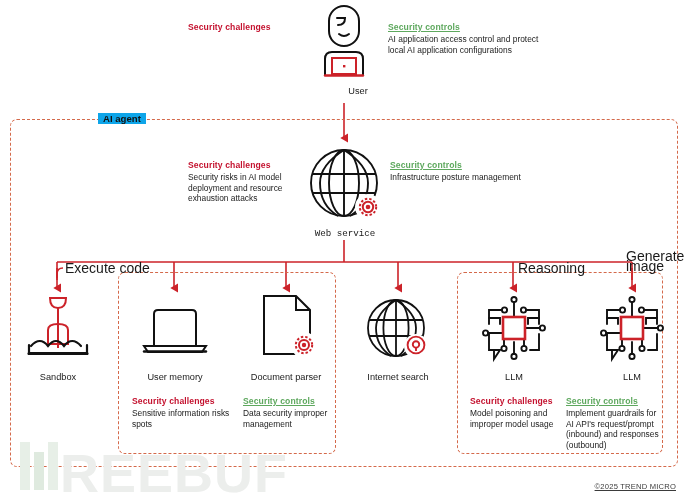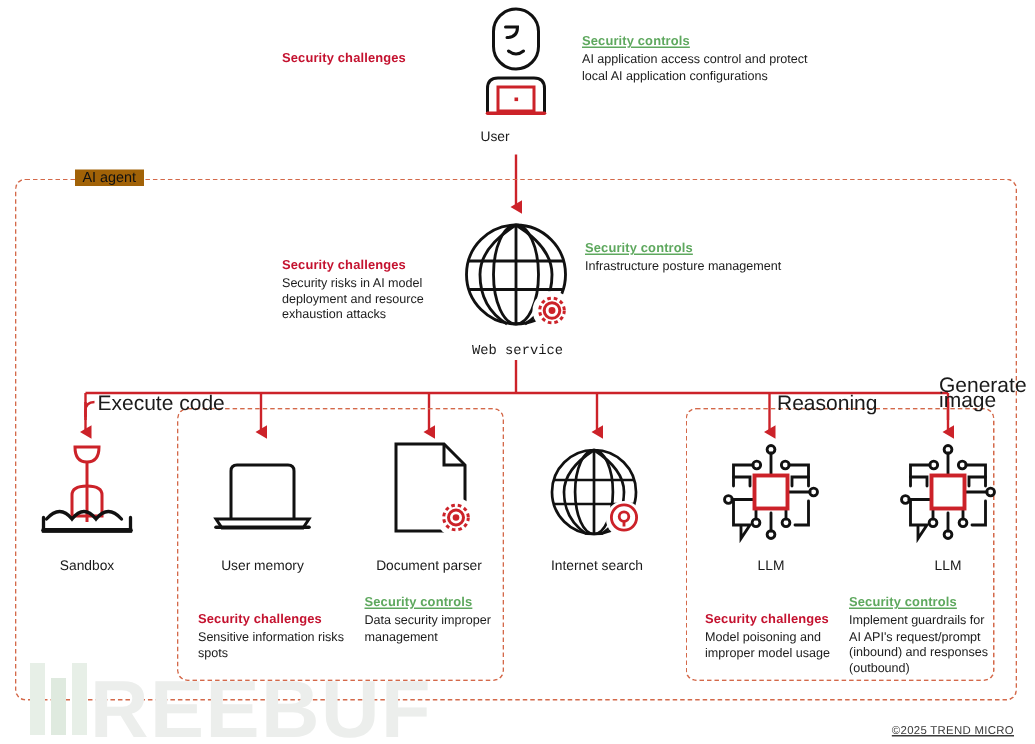--- a/index.html
+++ b/index.html
@@ -30,45 +30,46 @@
     font-weight: bold;
     letter-spacing: .1px;
     margin-bottom: 1px;
     line-height: 11px;
   }
   .note .bd {
     font-size: 8.4px;
     line-height: 10.6px;
     color: #1c1c1c;
   }
-  .hd.chal { color: #C4122F; margin-top: 11px; }
+  .hd.chal { color: #C4122F; }
   .hd.ctrl { color: #5EA85E; text-decoration: underline; }
 
   .caption {
     position: absolute;
     font-size: 9.2px;
     color: #1a1a1a;
     text-align: center;
     line-height: 11px;
     white-space: nowrap;
   }
   .edge-label {
     position: absolute;
     font-size: 14px;
     color: #1a1a1a;
     line-height: 10px;
   }
   .agent-label {
     position: absolute;
     font-size: 9.6px;
-    font-weight: normal;
+    font-weight: bold;
     color: #111;
-    background: #a16207;
+    background: #0ea5e9;
     padding: 0 5px;
     line-height: 11px;
+    margin-left: 48px;
   }
   .copyright {
     position: absolute;
     right: 14px;
     bottom: 5px;
     font-size: 7.6px;
     color: #3b3b3b;
     letter-spacing: .2px;
     text-decoration: underline;
   }
@@ -141,21 +142,21 @@
       <path d="M23 14 L31 14 Q31 21 24 21" fill="none" stroke="#111" stroke-width="2" stroke-linecap="round"></path>
       <path d="M25 30 Q30 34 35 30" fill="none" stroke="#111" stroke-width="2" stroke-linecap="round"></path>
 
       <path d="M11 72 L11 55 Q11 48 18 48 L42 48 Q49 48 49 55 L49 72" fill="none" stroke="#111" stroke-width="2"></path>
 
       <rect x="18" y="54" width="24" height="16" fill="none" stroke="#CC2229" stroke-width="2"></rect>
       <rect x="29" y="61" width="2.4" height="2.4" fill="#CC2229"></rect>
       <line x1="11" y1="71.5" x2="49" y2="71.5" stroke="#CC2229" stroke-width="2.4" stroke-linecap="round"></line>
     </svg>
   </div>
-  <div class="caption" style="left:280px; top:86px; width:100px;">User</div>
+  <div class="caption" style="left:308px; top:86px; width:100px;">User</div>
 
   <div class="note" style="left:188px; top:22px; width:148px;">
     <div class="hd chal">Security challenges</div>
   </div>
 
   <div class="note" style="left:388px; top:22px; width:152px;">
     <div class="hd ctrl">Security controls</div>
     <div class="bd">AI application access control and protect local AI application configurations</div>
   </div>
 

